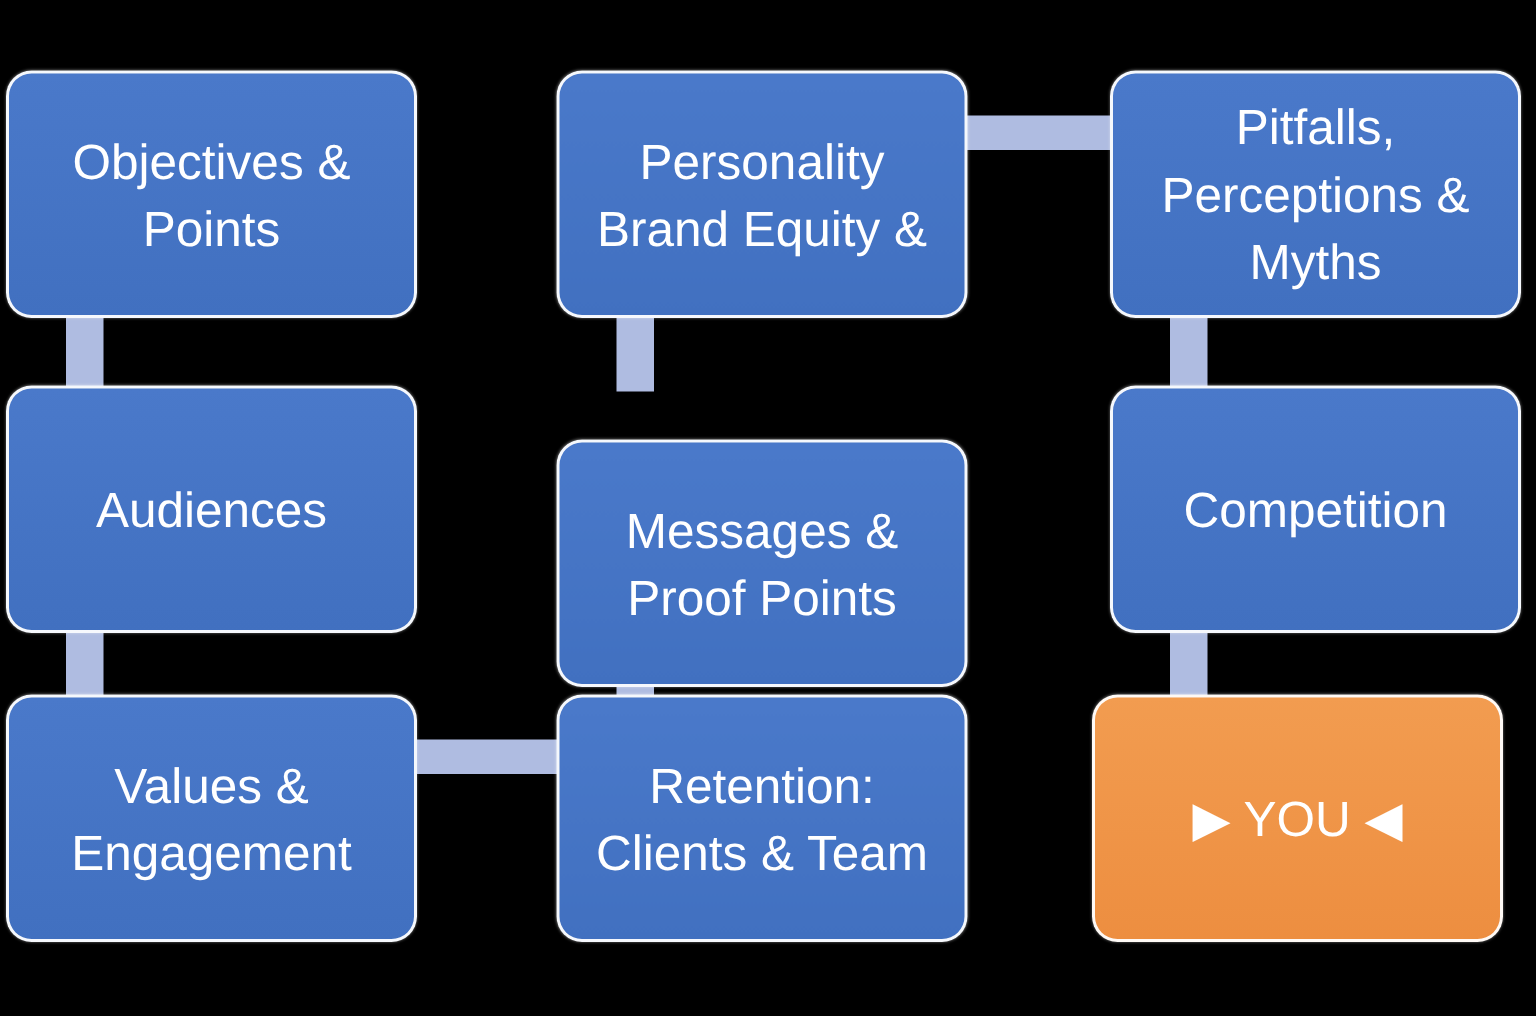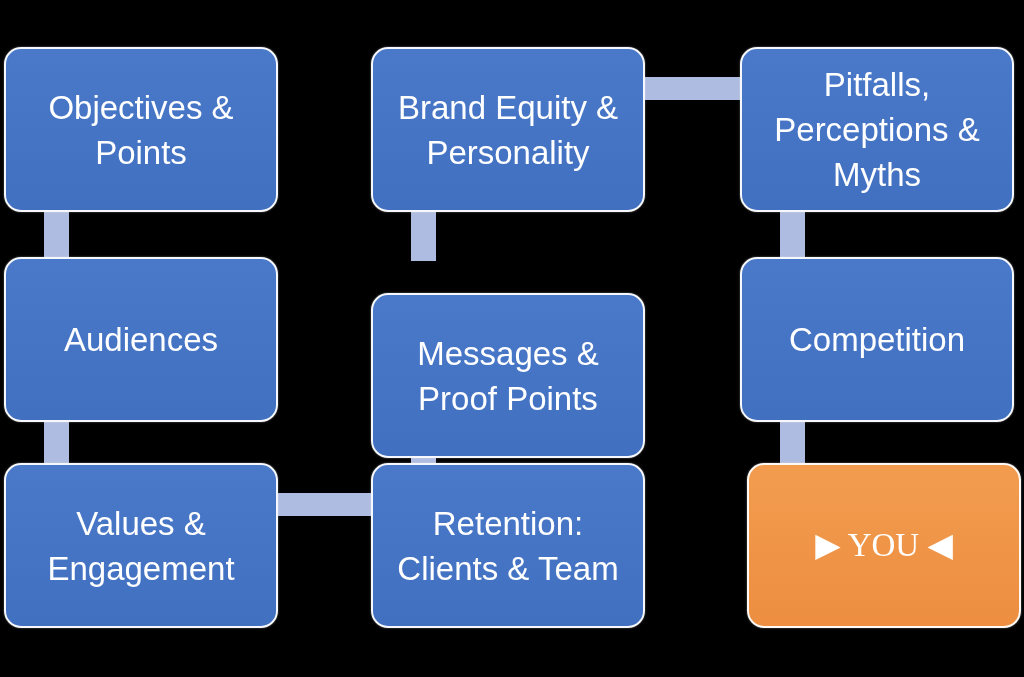--- a/index.html
+++ b/index.html
@@ -67,35 +67,35 @@
       <div class="line">Points</div>
     </div>
     <div class="box blue" style="left: 4px; top: 257px;">
       <div class="line">Audiences</div>
     </div>
     <div class="box blue" style="left: 4px; top: 463px;">
       <div class="line">Values &amp;</div>
       <div class="line">Engagement</div>
     </div>
     <div class="box blue" style="left: 371px; top: 47px;">
+      <div class="line">Personality</div>
       <div class="line">Brand Equity &amp;</div>
-      <div class="line">Personality</div>
     </div>
     <div class="box blue" style="left: 371px; top: 257px; margin-top: 36px;">
       <div class="line">Messages &amp;</div>
       <div class="line">Proof Points</div>
     </div>
     <div class="box blue" style="left: 371px; top: 463px;">
       <div class="line">Retention:</div>
       <div class="line">Clients &amp; Team</div>
     </div>
     <div class="box blue" style="left: 740px; top: 47px;">
       <div class="line">Pitfalls,</div>
       <div class="line">Perceptions &amp;</div>
       <div class="line">Myths</div>
     </div>
     <div class="box blue" style="left: 740px; top: 257px; text-align: center;">
       <div class="line">Competition</div>
     </div>
-    <div class="box orange" style="left: 747px; top: 463px; font-family: Liberation Serif, serif;">
+    <div class="box orange" style="left: 728px; top: 463px;">
       <div class="line">▶ YOU ◀</div>
     </div>
   </div>
 
 </body></html>

